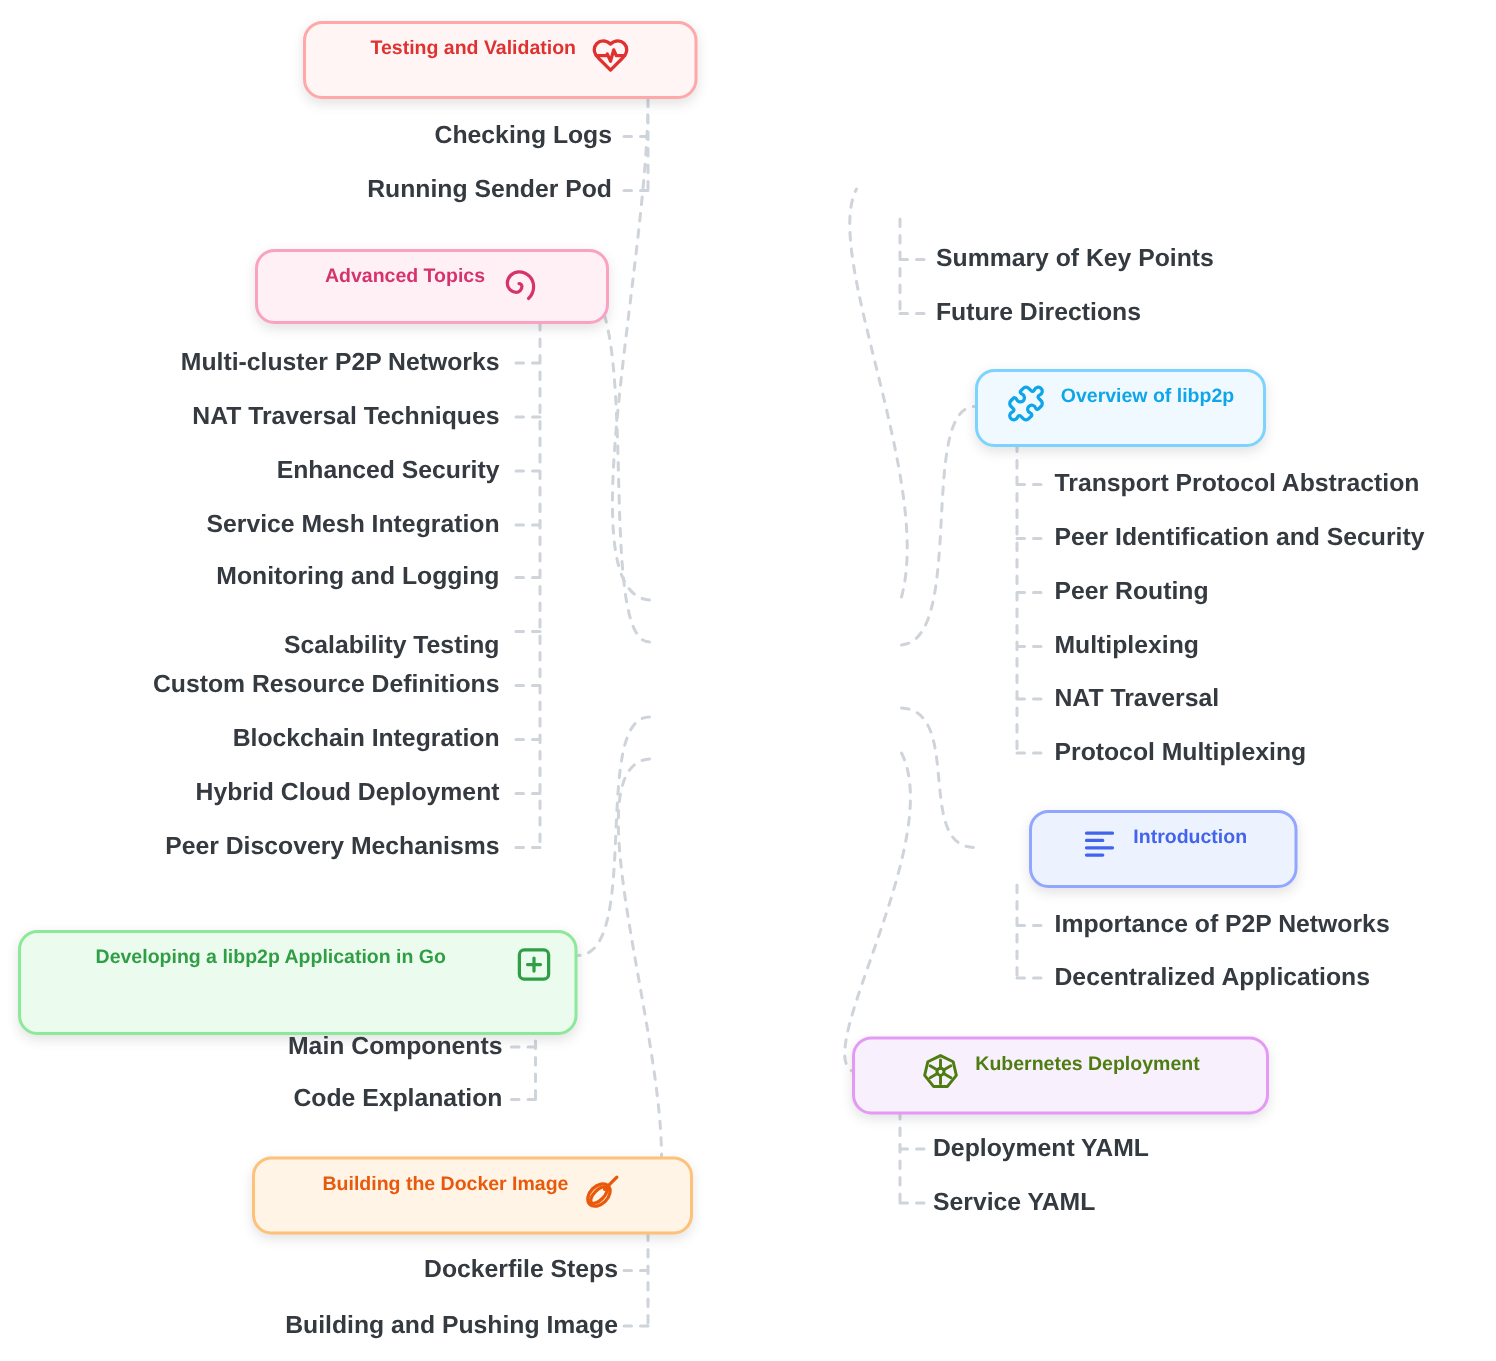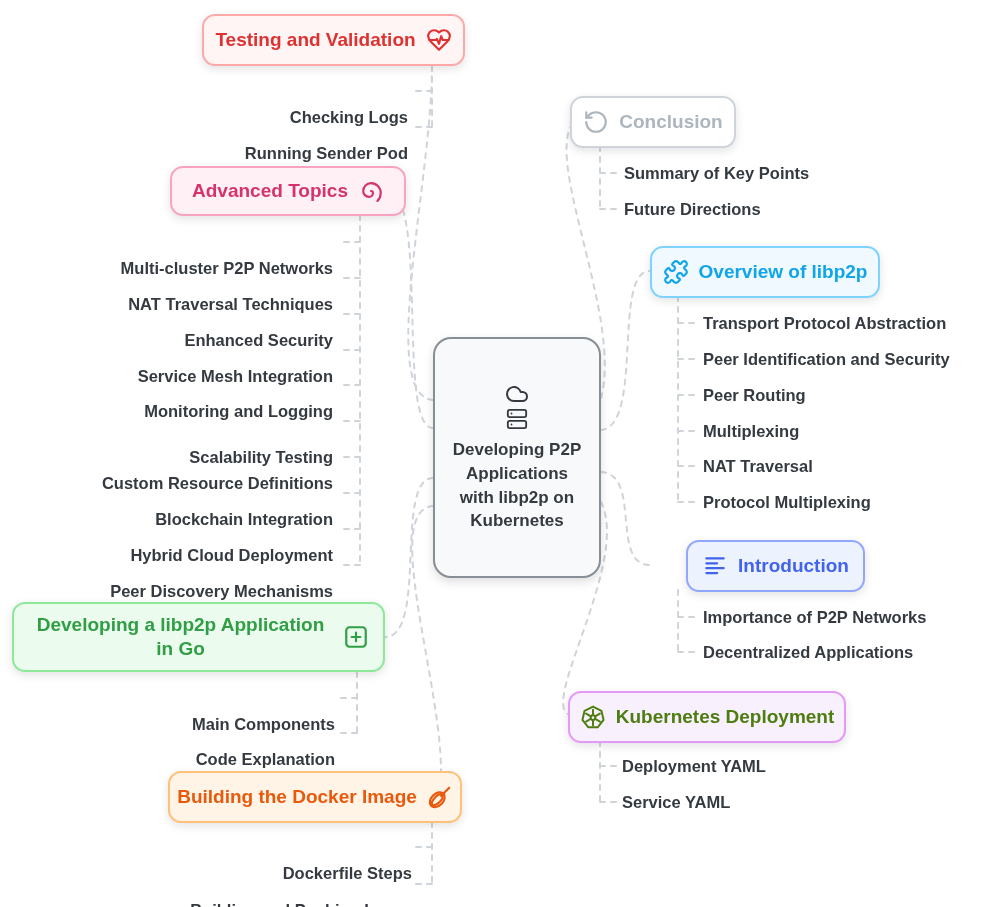--- a/index.html
+++ b/index.html
@@ -22,34 +22,34 @@
   svg.connectors path {
     fill: none;
     stroke: #ced4da;
     stroke-width: 2;
     stroke-dasharray: 5 6;
     stroke-linecap: round;
   }
   .node-box {
     position: absolute;
     display: flex;
-    align-items: center;
+    align-items: flex-start;
     justify-content: center;
     gap: 10px;
     border: 2px solid #ccc;
     border-radius: 13px;
     background: #fff;
-    font-size: 19px;
+    font-size: 13px;
     font-weight: 700;
     padding: 8px 14px;
     box-shadow: 0 3px 8px rgba(80,80,90,.16);
     white-space: nowrap;
   }
   .node-box .label { line-height: 1.25; }
-  .node-box.wrap { white-space: normal; }
+  .node-box.wrap { white-space: normal; margin-top: 18px; }
   .node-box.wrap .label { flex: 1; text-align: center; }
   .icon { display: inline-flex; flex: none; }
   .icon svg { width: 26px; height: 26px; display: block; }
   .center-node {
     position: absolute;
     left: 433px; top: 337px;
     width: 168px; height: 241px;
     border: 2px solid #868e96;
     background: #f8f9fa;
     border-radius: 18px;
@@ -74,21 +74,21 @@
     color: #343a40;
   }
   .child {
     position: absolute;
     transform: translateY(-50%);
     color: #343a40;
     font-size: 16.5px;
     font-weight: 600;
     white-space: nowrap;
   }
-  .child.r { text-align: right; margin-top: 26px; }
+  .child.r { text-align: right; }
 </style>
 </head>
 <body>
 
 <div class="canvas">
 
   <svg class="connectors" viewBox="0 0 997 907" aria-hidden="true">
     <g>
       <path d="M433,400 C378,396 432,180 432,66 M432,66 V127 M432,91 H410 M432,127 H410"></path>
     </g>
@@ -108,37 +108,20 @@
       <path d="M601,430 C644,426 612,271 650,271 M678,296 V502 M678,323 H698 M678,359 H698 M678,395 H698 M678,431 H698 M678,466 H698 M678,502 H698"></path>
     </g>
     <g>
       <path d="M601,472 C642,474 610,565 650,565 M678,590 V652 M678,617 H698 M678,652 H698"></path>
     </g>
     <g>
       <path d="M601,502 C630,560 542,700 568,714 M600,741 V802 M600,766 H620 M600,802 H620"></path>
     </g>
   </svg>
 
-  <div class="center-node">
-    <span class="center-icons">
-      <span class="icon cloud">
-        <svg viewBox="0 0 24 24" fill="none" stroke="currentColor" stroke-width="2" stroke-linejoin="round">
-          <path d="M17.5 19H9a7 7 0 1 1 6.71-9h1.79a4.5 4.5 0 1 1 0 9Z"></path>
-        </svg>
-      </span>
-      <span class="icon server">
-        <svg viewBox="0 0 24 24" fill="none" stroke="currentColor" stroke-width="2" stroke-linecap="round" stroke-linejoin="round">
-          <rect x="2" y="2" width="20" height="8" rx="2"></rect>
-          <rect x="2" y="14" width="20" height="8" rx="2"></rect>
-          <path d="M6 6h.01M6 18h.01"></path>
-        </svg>
-      </span>
-    </span>
-    <span class="center-label">Developing P2P Applications with libp2p on Kubernetes</span>
-  </div>
 
   <div class="node-box" style="left: 202px; top: 14px; width: 263px; height: 52px; color: rgb(224, 49, 49); border-color: rgb(255, 168, 168); background: rgb(255, 245, 245);">
     <span class="label">Testing and Validation</span>
     <span class="icon">
       <svg viewBox="0 0 24 24" fill="none" stroke="currentColor" stroke-width="2" stroke-linecap="round" stroke-linejoin="round">
         <path d="M19 14c1.49-1.46 3-3.21 3-5.5A5.5 5.5 0 0 0 16.5 3c-1.76 0-3 .5-4.5 2-1.5-1.5-2.74-2-4.5-2A5.5 5.5 0 0 0 2 8.5c0 2.3 1.5 4.05 3 5.5l7 7Z"></path>
         <path d="M3.22 12H9.5l.5-1 2 4.5 2-7 1.5 3.5h5.27"></path>
       </svg>
     </span>
   </div>
@@ -182,33 +165,24 @@
       <svg viewBox="0 0 24 24" fill="none" stroke="currentColor" stroke-width="2" stroke-linecap="round">
         <path d="M20.5 3.5 13 11"></path>
         <ellipse cx="9.5" cy="14.5" rx="3" ry="6.5" transform="rotate(45 9.5 14.5)"></ellipse>
         <ellipse cx="9.5" cy="14.5" rx="5.5" ry="8" transform="rotate(45 9.5 14.5)"></ellipse>
       </svg>
     </span>
   </div>
   <div class="child r" style="right:585px;top:847px">Dockerfile Steps</div>
   <div class="child r" style="right:585px;top:884px">Building and Pushing Image</div>
 
-  <div class="node-box" style="left: 570px; top: 96px; width: 166px; height: 52px; color: rgb(173, 181, 189); border-color: rgb(206, 212, 218); background: rgb(255, 255, 255);">
-    <span class="icon">
-      <svg viewBox="0 0 24 24" fill="none" stroke="currentColor" stroke-width="2" stroke-linecap="round" stroke-linejoin="round">
-        <path d="M3 12a9 9 0 1 0 9-9 9.75 9.75 0 0 0-6.74 2.74L3 8"></path>
-        <path d="M3 3v5h5"></path>
-      </svg>
-    </span>
-    <span class="label">Conclusion</span>
-  </div>
   <div class="child" style="left:624px;top:173px">Summary of Key Points</div>
   <div class="child" style="left:624px;top:209px">Future Directions</div>
 
-  <div class="node-box" style="left: 650px; top: 246px; width: 230px; height: 52px; color: rgb(14, 165, 233); border-color: rgb(125, 211, 252); background: rgb(240, 249, 255);">
+  <div class="node-box" style="left: 650px; top: 246px; width: 194px; height: 52px; color: rgb(14, 165, 233); border-color: rgb(125, 211, 252); background: rgb(240, 249, 255);">
     <span class="icon">
       <svg viewBox="0 0 24 24" fill="none" stroke="currentColor" stroke-width="2" stroke-linecap="round" stroke-linejoin="round">
         <path d="M19.439 7.85c-.049.322.059.648.289.878l1.568 1.568c.47.47.706 1.087.706 1.704s-.235 1.233-.706 1.704l-1.611 1.611a.98.98 0 0 1-.837.276c-.47-.07-.802-.48-.968-.925a2.501 2.501 0 1 0-3.214 3.214c.446.166.855.497.925.968a.979.979 0 0 1-.276.837l-1.61 1.61a2.404 2.404 0 0 1-1.705.707 2.402 2.402 0 0 1-1.704-.706l-1.568-1.568a1.026 1.026 0 0 0-.877-.29c-.493.074-.84.504-1.02.968a2.5 2.5 0 1 1-3.237-3.237c.464-.18.894-.527.967-1.02a1.026 1.026 0 0 0-.289-.877l-1.568-1.568A2.402 2.402 0 0 1 1.998 12c0-.617.236-1.234.706-1.704L4.23 8.77c.24-.24.581-.353.917-.303.515.077.877.528 1.073 1.01a2.5 2.5 0 1 0 3.259-3.259c-.482-.196-.933-.558-1.01-1.073-.05-.336.062-.676.303-.917l1.525-1.525A2.402 2.402 0 0 1 12 1.998c.617 0 1.234.236 1.704.706l1.568 1.568c.23.23.556.338.877.29.493-.074.84-.504 1.02-.968a2.5 2.5 0 1 1 3.237 3.237c-.464.18-.894.527-.967 1.02Z"></path>
       </svg>
     </span>
     <span class="label">Overview of libp2p</span>
   </div>
   <div class="child" style="left:703px;top:359px">Peer Identification and Security</div>
   <div class="child" style="left:703px;top:323px">Transport Protocol Abstraction</div>
   <div class="child" style="left:703px;top:395px">Peer Routing</div>

